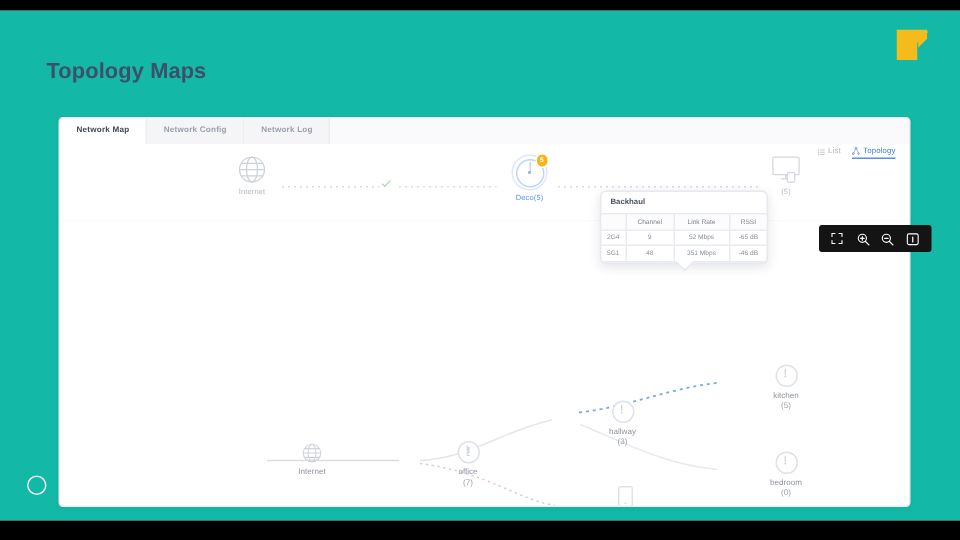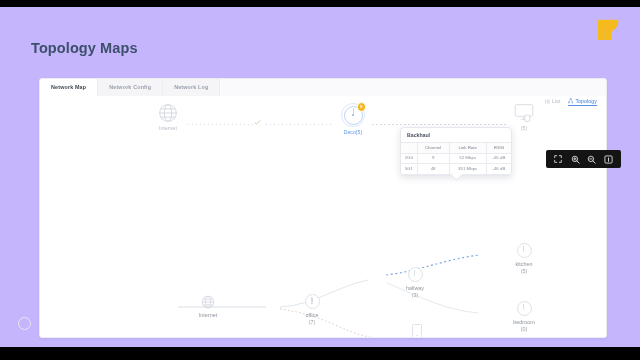--- a/index.html
+++ b/index.html
@@ -8,21 +8,21 @@
     background:#ffffff;
     font-family:"Liberation Sans", sans-serif;
     -webkit-font-smoothing:antialiased;
   }
   .screen{position:relative;width:640px;height:360px;background:#ffffff;overflow:hidden;}
 
   .letterbox{position:absolute;left:0;width:640px;background:#000000;z-index:60;}
   .letterbox.top{top:0;height:7px;}
   .letterbox.bottom{bottom:0;height:13px;}
 
-  .page{position:absolute;left:0;top:7px;width:640px;height:340px;background:#c4b5fd;}
+  .page{position:absolute;left:0;top:7px;width:640px;height:340px;background:#14b8a6;}
 
   
   .logo{position:absolute;right:18px;top:11px;width:26px;height:26px;z-index:30;}
 
   .page-title{
     position:absolute;left:31px;top:33px;
     font-size:14.5px;font-weight:700;letter-spacing:.1px;
     color:#3d4f6b;
   }
 

